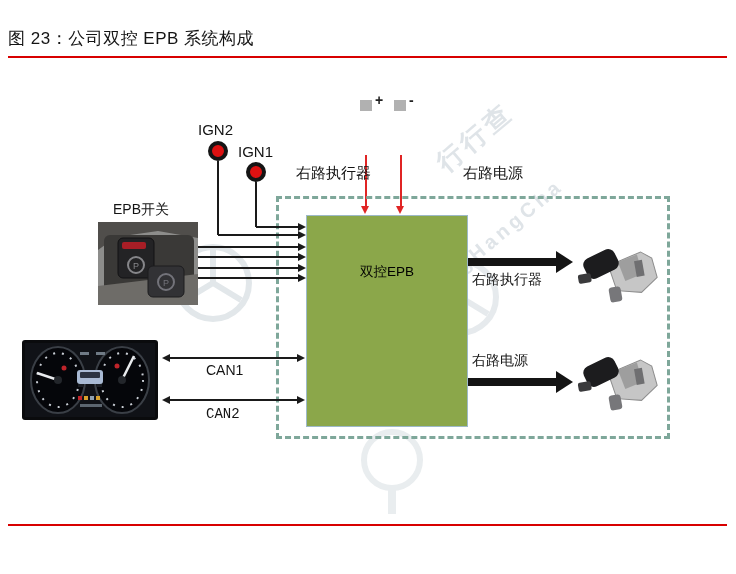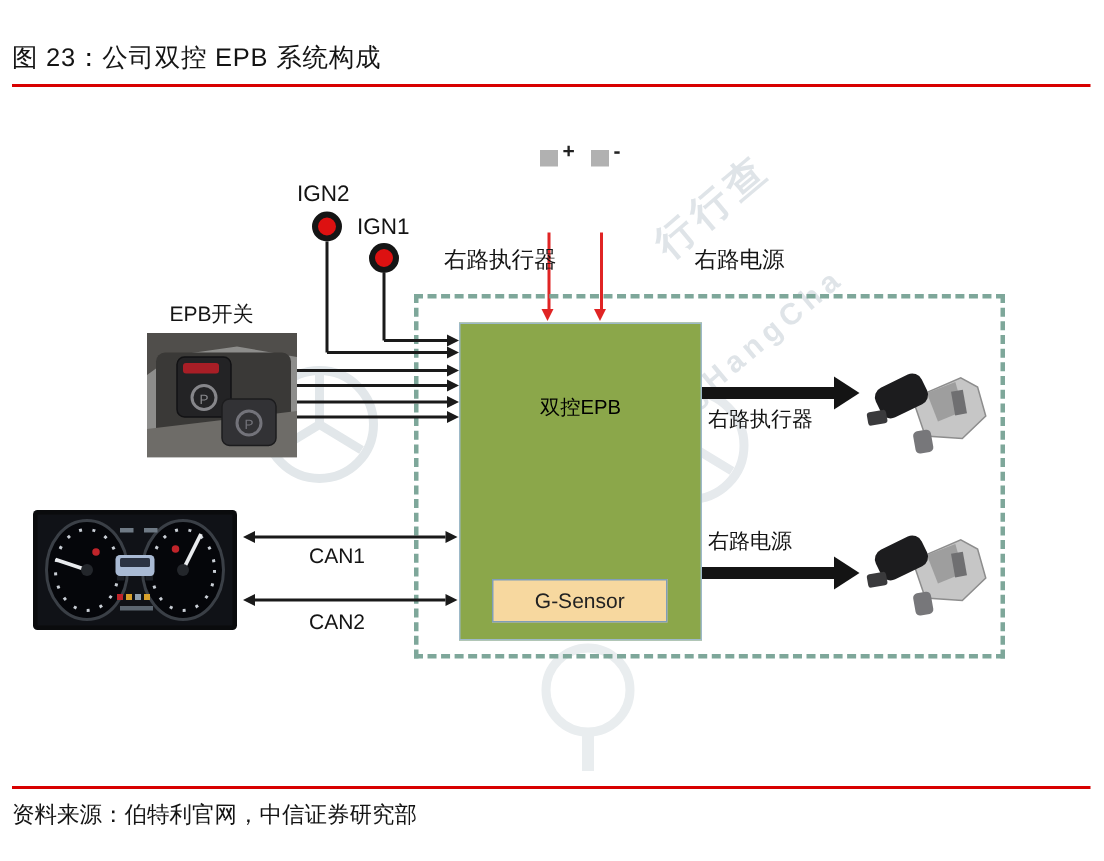--- a/index.html
+++ b/index.html
@@ -90,21 +90,20 @@
   <div class="rvline" style="left:400px;top:155px;height:52px;"></div>
   <div class="ah-d" style="left:396px;top:206px;"></div>
   <div class="lbl" style="left:296px;top:164px;">右路执行器</div>
   <div class="lbl" style="left:429px;top:164px;margin-left:34px;">右路电源</div>
 
   <div class="dashed-box"></div>
 
   <div class="controller">
     <span class="ctext c1">双控EPB</span>
   </div>
-  <div class="gsensor">G-Sensor</div>
 
   <div class="lbl" style="left:198px;top:121px;">IGN2</div>
   <div class="ign-dot" style="left:208px;top:141px;"></div>
   <div class="lbl" style="left:238px;top:143px;">IGN1</div>
   <div class="ign-dot" style="left:246px;top:162px;"></div>
   <div class="vline" style="left:217px;top:161px;height:74px;"></div>
   <div class="hline" style="left:218px;top:234px;width:80px;"></div>
   <div class="ah-r" style="left:298px;top:231px;"></div>
   <div class="vline" style="left:255px;top:182px;height:45px;"></div>
   <div class="hline" style="left:256px;top:226px;width:42px;"></div>
@@ -164,21 +163,21 @@
     </svg>
   </div>
 
   <div class="hline" style="left:170px;top:357px;width:127px;"></div>
   <div class="ah-l" style="left:162px;top:354px;"></div>
   <div class="ah-r" style="left:297px;top:354px;"></div>
   <div class="lbl14" style="left:206px;top:340px;margin-top:22px;">CAN1</div>
   <div class="hline" style="left:170px;top:399px;width:127px;"></div>
   <div class="ah-l" style="left:162px;top:396px;"></div>
   <div class="ah-r" style="left:297px;top:396px;"></div>
-  <div class="lbl14" style="left:206px;top:406px;">CAN2</div>
+  <div class="lbl14" style="left:206px;top:406px;font-family:Liberation Mono, monospace;">CAN2</div>
 
   <div class="thick" style="left:468px;top:258px;width:88px;"></div>
   <div class="thick-head" style="left:556px;top:251px;"></div>
   <div class="lbl14" style="left:472px;top:271px;">右路执行器</div>
   <div class="thick" style="left:468px;top:378px;width:88px;"></div>
   <div class="thick-head" style="left:556px;top:371px;"></div>
   <div class="lbl14" style="left:472px;top:352px;">右路电源</div>
 
   <div class="photo" style="left:576px;top:238px;">
     <svg width="86" height="72" viewBox="0 0 86 72">
@@ -199,15 +198,14 @@
         <path d="M44 24 L64 20 L66 40 L48 44 Z" fill="#9e9e9e"></path>
         <rect x="60" y="26" width="8" height="16" fill="#6f6f71"></rect>
         <rect x="10" y="12" width="34" height="22" rx="7" fill="#1c1c1e" transform="rotate(-16 27 23)"></rect>
         <rect x="2" y="30" width="13" height="9" rx="2" fill="#3a3a3c"></rect>
         <rect x="30" y="48" width="12" height="15" rx="3" fill="#77777a"></rect>
       </g>
     </svg>
   </div>
 
   <div class="rule rule-bottom"></div>
-  <div class="source">资料来源：伯特利官网，中信证券研究部</div>
 
 </div>
 
 </body></html>

